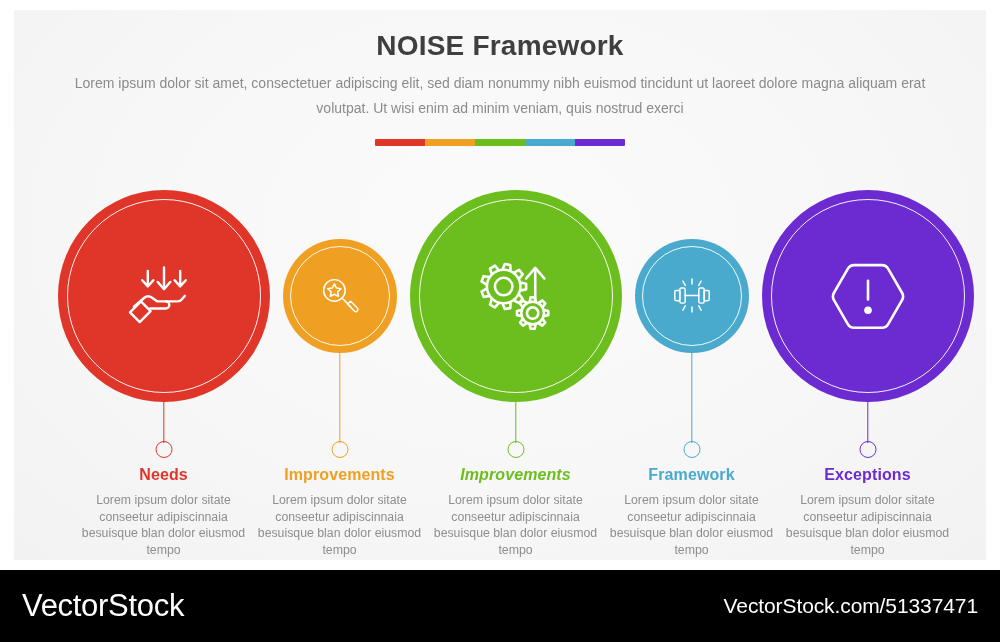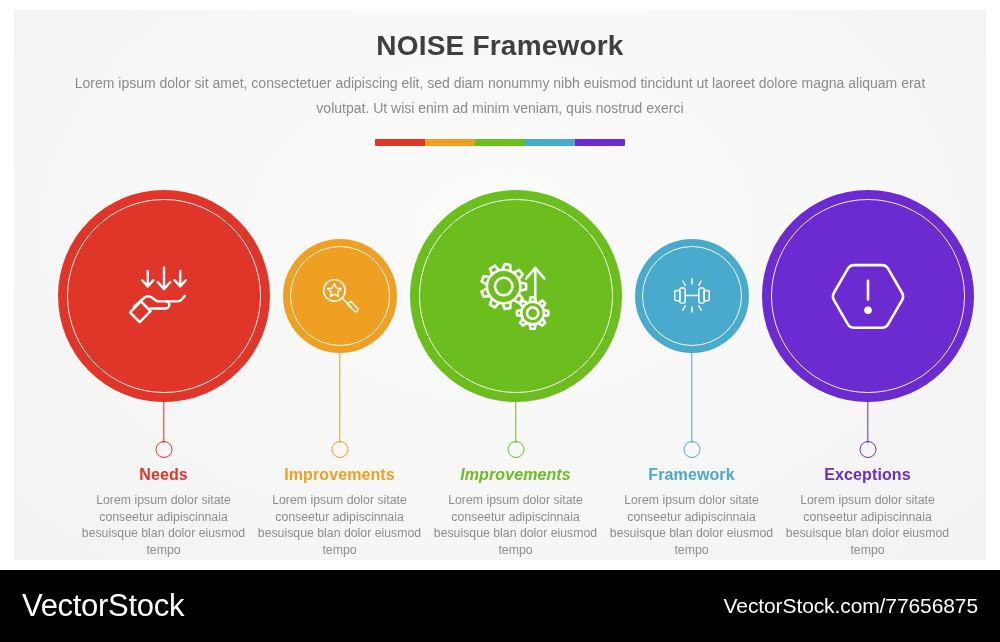--- a/index.html
+++ b/index.html
@@ -272,16 +272,16 @@
           </div>
           <div class="ctitle" style="color: rgb(108, 43, 208);">Exceptions</div>
           <div class="cbody">Lorem ipsum dolor sitate conseetur adipiscinnaia besuisque blan dolor eiusmod tempo</div>
         </div>
       </div>
 
   </div>
 
   <div id="footer">
     <div id="brand">VectorStock</div>
-    <div id="stockurl">VectorStock.com/77656875</div>
+    <div id="stockurl">VectorStock.com/51337471</div>
   </div>
 
 </div>
 
 </body></html>

